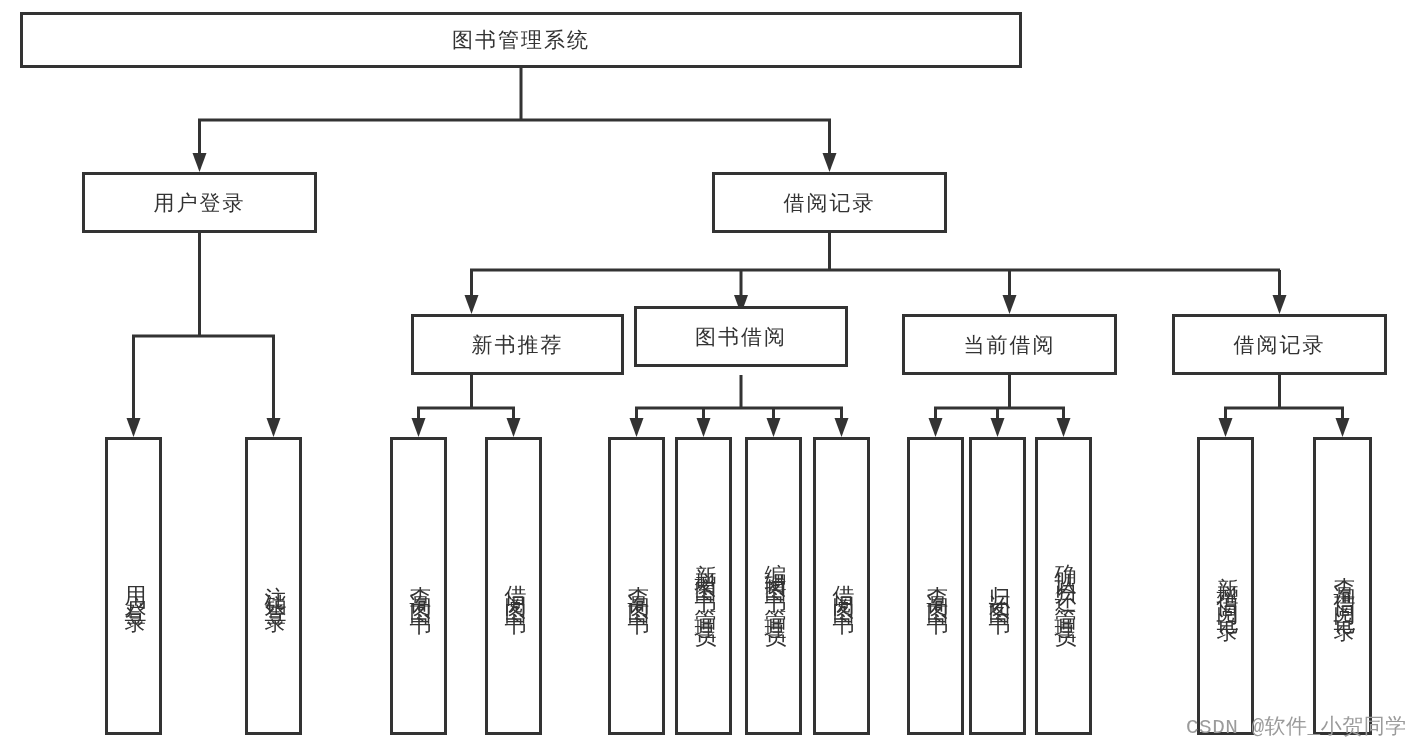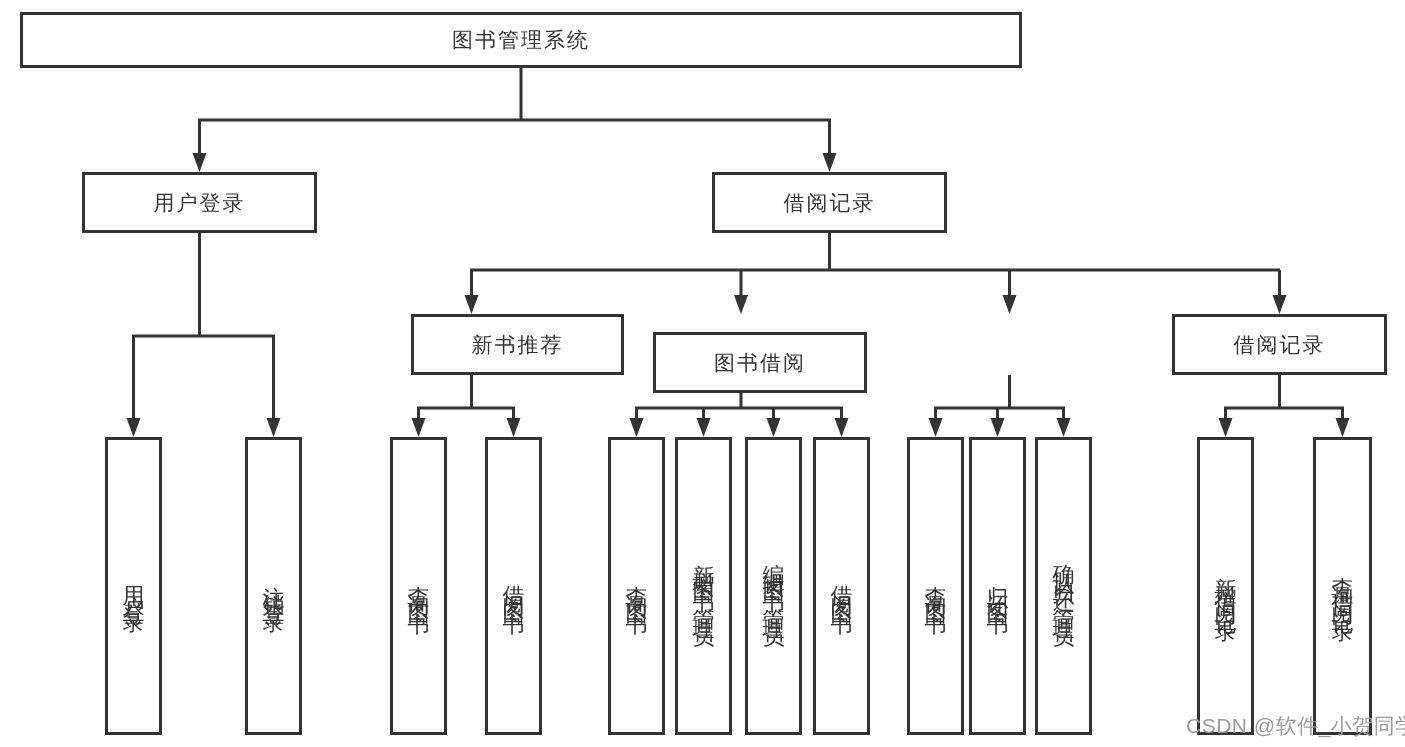--- a/index.html
+++ b/index.html
@@ -5,21 +5,21 @@
   html, body {
     margin: 0;
     padding: 0;
     background: #ffffff;
   }
   .canvas {
     position: relative;
     width: 1405px;
     height: 747px;
     background: #ffffff;
-    font-family: Liberation Sans, sans-serif;
+    font-family: Liberation Mono, monospace;
     overflow: hidden;
   }
   .connectors {
     position: absolute;
     left: 0;
     top: 0;
     z-index: 0;
   }
   .box {
     position: absolute;
@@ -43,21 +43,21 @@
     font-size: 22px;
     letter-spacing: 9px;
     line-height: 1;
     white-space: nowrap;
   }
   
   .root-box  { left: 20px;   top: 12px;  width: 1002px; height: 56px; }
   .l2a       { left: 82px;   top: 172px; width: 235px;  height: 61px; }
   .l2b       { left: 712px;  top: 172px; width: 235px;  height: 61px; }
   .l3a       { left: 365px;  top: 314px; width: 213px;  height: 61px; margin-left: 46px; }
-  .l3b       { left: 634px;  top: 332px; width: 214px;  height: 61px; margin-left: 19px; }
+  .l3b       { left: 634px;  top: 306px; width: 214px;  height: 61px; }
   .l3c       { left: 902px;  top: 314px; width: 215px;  height: 61px; }
   .l3d       { left: 1172px; top: 314px; width: 215px;  height: 61px; }
   .vbox      { top: 437px; width: 57px; height: 298px; }
   .v1  { left: 105px; }
   .v2  { left: 245px; }
   .v3  { left: 390px; }
   .v4  { left: 485px; }
   .v5  { left: 608px; }
   .v6  { left: 675px; }
   .v7  { left: 745px; }
@@ -150,20 +150,23 @@
   <div class="box l2b">
     <span class="h-label">借阅记录</span>
   </div>
 
   <div class="box l3a">
     <span class="h-label">新书推荐</span>
   </div>
   <div class="box l3b">
     <span class="h-label">图书借阅</span>
   </div>
+  <div class="box l3c">
+    <span class="h-label">当前借阅</span>
+  </div>
   <div class="box l3d">
     <span class="h-label">借阅记录</span>
   </div>
 
   <div class="box vbox v1">
     <span class="v-label">用户登录</span>
   </div>
   <div class="box vbox v2">
     <span class="v-label">注销登录</span>
   </div>

